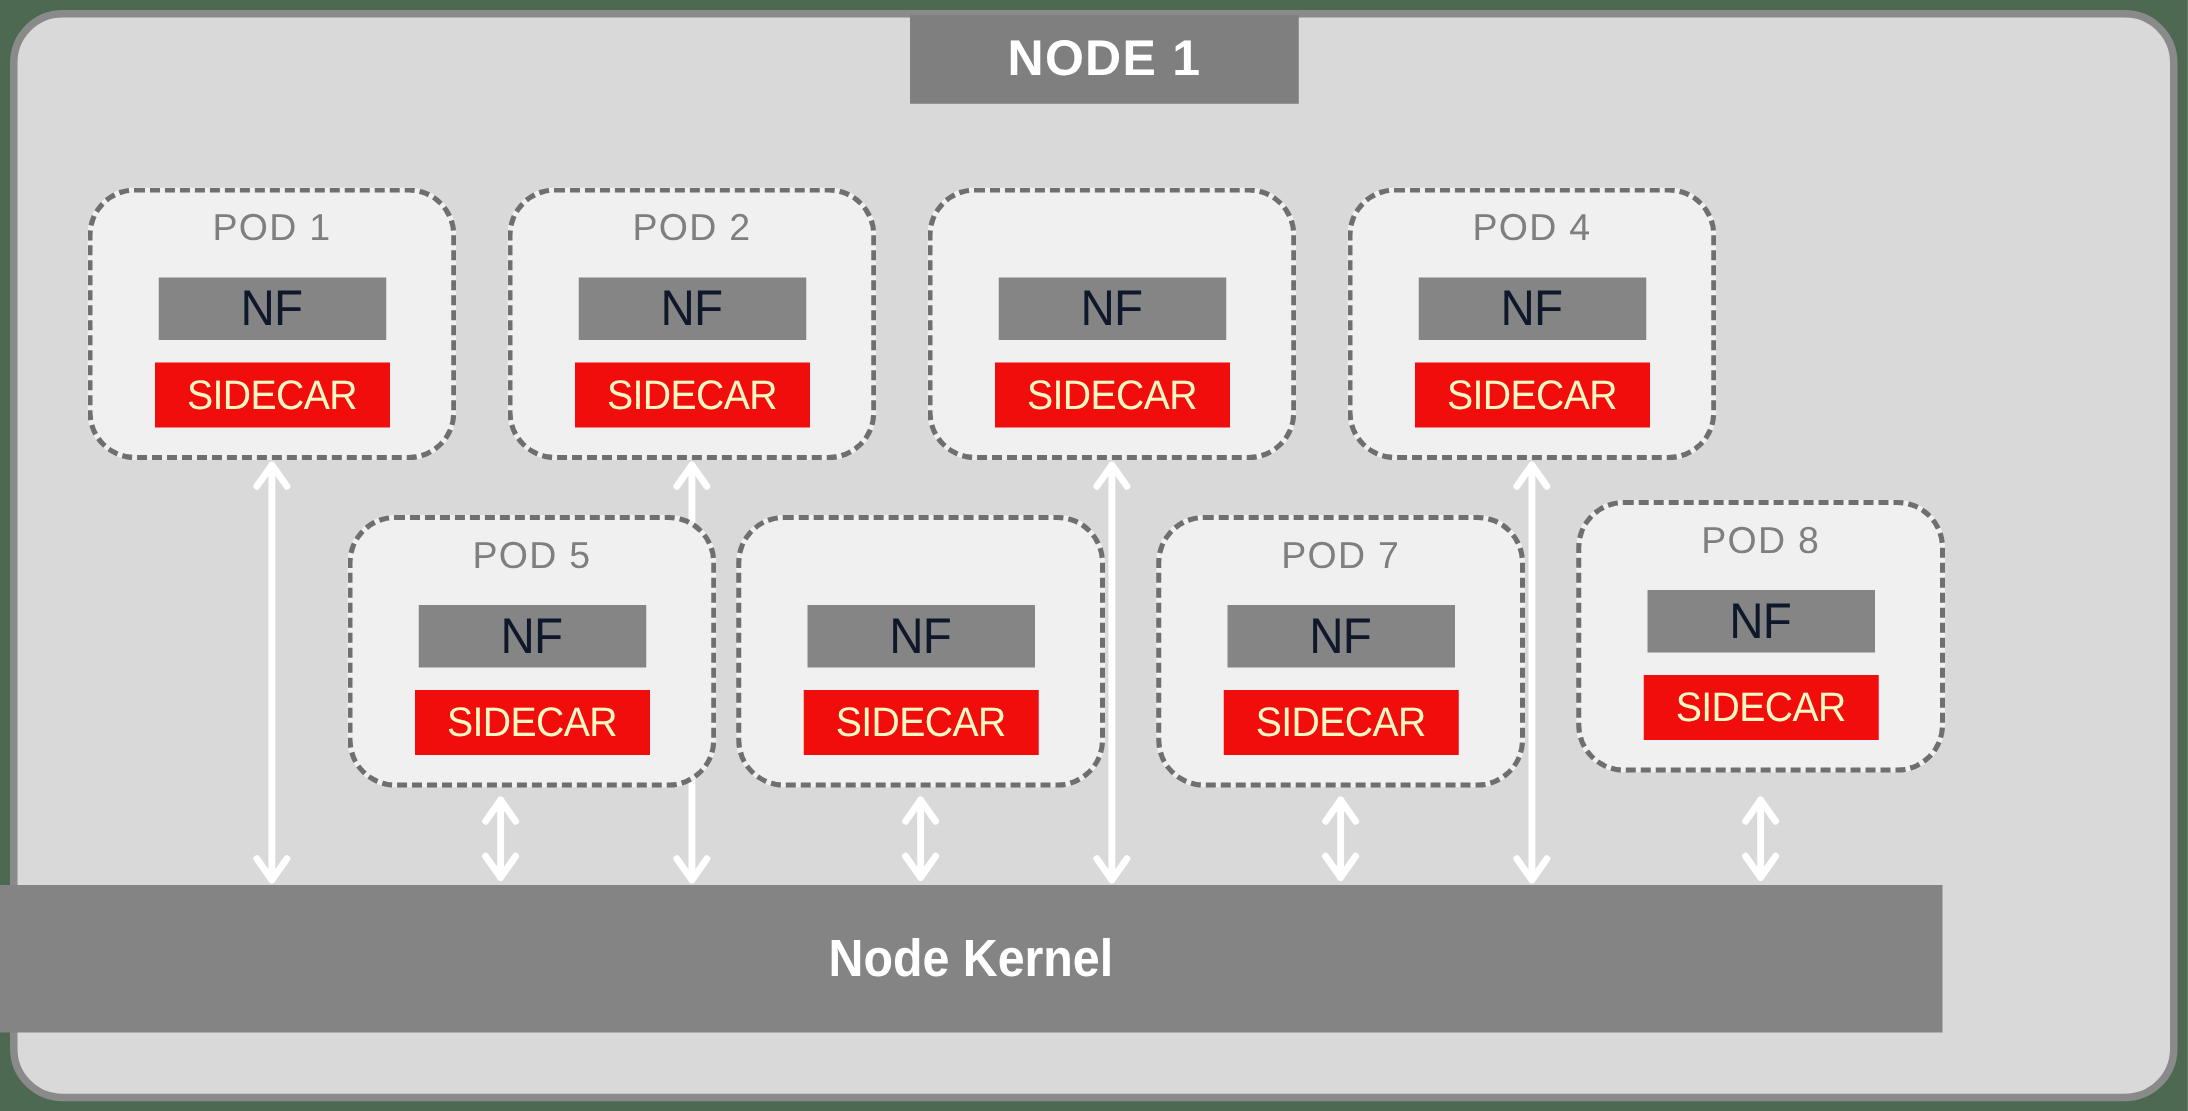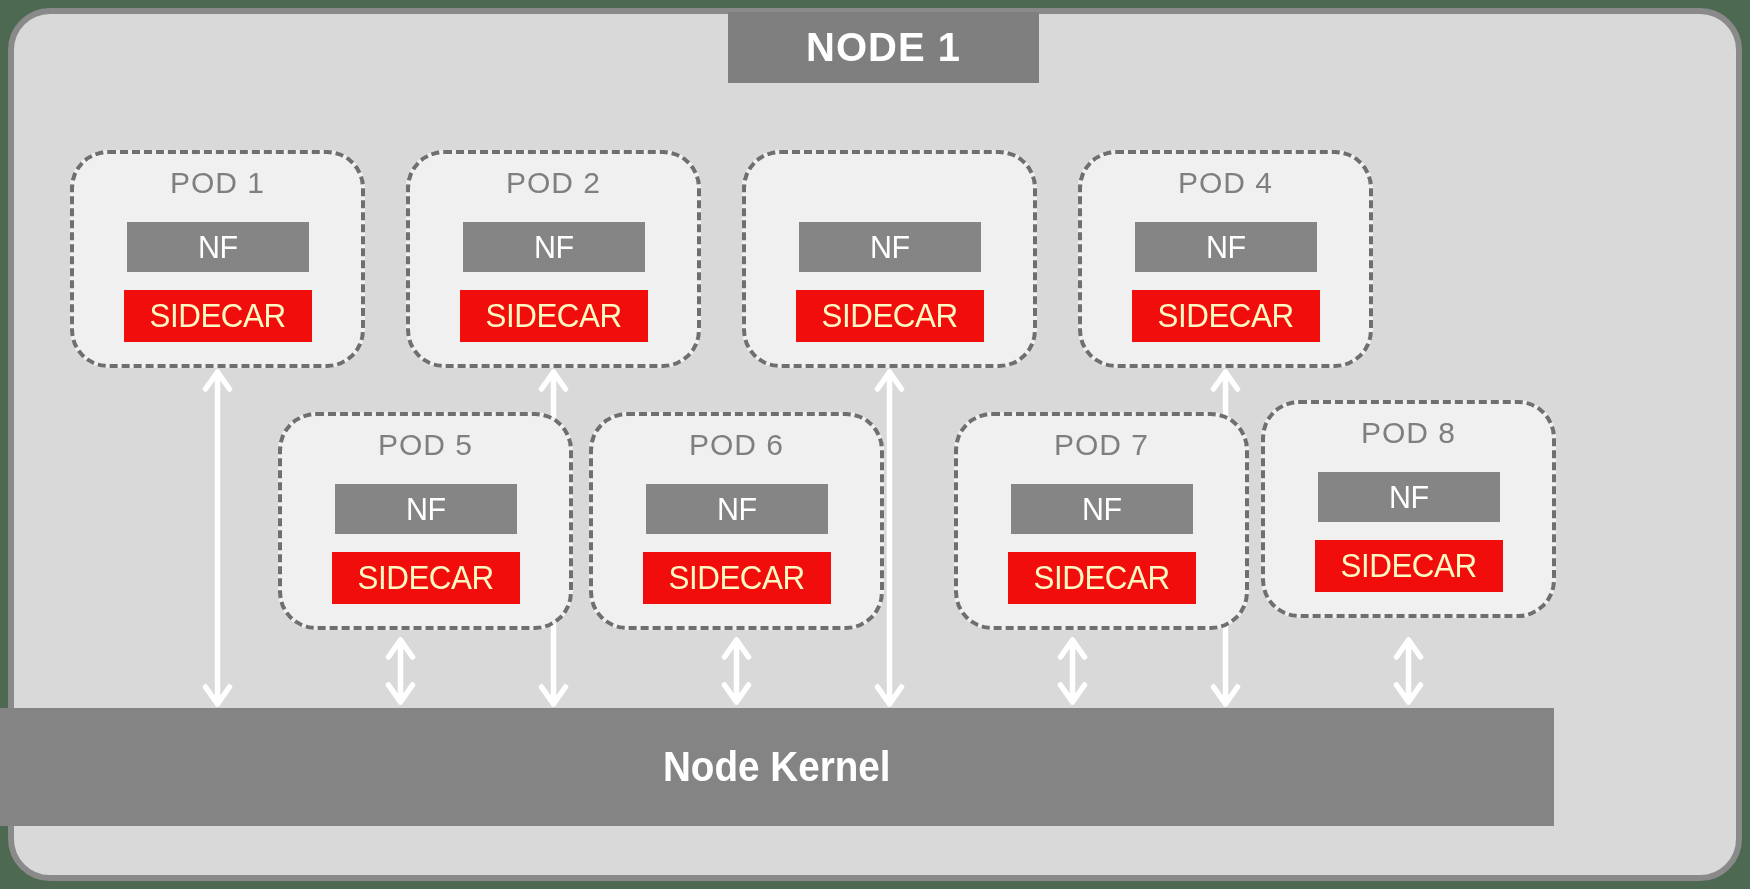--- a/index.html
+++ b/index.html
@@ -52,22 +52,22 @@
     font-size:30px;
     color:var(--title-gray);
     letter-spacing:1px;
   }
   .nf-box{
     position:absolute;
     left:50%;transform:translateX(-50%);
     top:68px;
     width:182px;height:50px;
     background:var(--box-gray);
-    color:#ffffff;
-    font-size:32px;line-height:50px;
+    color:#0f172a;
+    font-size:40px;line-height:50px;
     text-align:center;
   }
   .sidecar-box{
     position:absolute;
     left:50%;transform:translateX(-50%);
     top:136px;
     width:188px;height:52px;
     background:var(--red);
     color:#fef9c3;
     font-size:33px;line-height:52px;
@@ -165,29 +165,28 @@
       <div class="pod" style="left: 253px; top: 412px; margin-left: 25px;">
     <div class="pod-title">POD 5</div>
     <div class="nf-box">
       <span class="cond">NF</span>
     </div>
     <div class="sidecar-box">
       <span class="cond">SIDECAR</span>
     </div>
   </div>
       <div class="pod" style="left: 589px; top: 412px;">
-    <div class="pod-title">POD 6</div>
-    <div class="nf-box">
-      <span class="cond">NF</span>
-    </div>
-    <div class="sidecar-box">
-      <span class="cond">SIDECAR</span>
-    </div>
-  </div>
-      <div class="pod" style="left: 954px; top: 412px;">
+    <div class="nf-box">
+      <span class="cond">NF</span>
+    </div>
+    <div class="sidecar-box">
+      <span class="cond">SIDECAR</span>
+    </div>
+  </div>
+      <div class="pod" style="left: 925px; top: 412px;">
     <div class="pod-title">POD 7</div>
     <div class="nf-box">
       <span class="cond">NF</span>
     </div>
     <div class="sidecar-box">
       <span class="cond">SIDECAR</span>
     </div>
   </div>
       <div class="pod" style="left: 1261px; top: 400px;">
     <div class="pod-title">POD 8</div>

